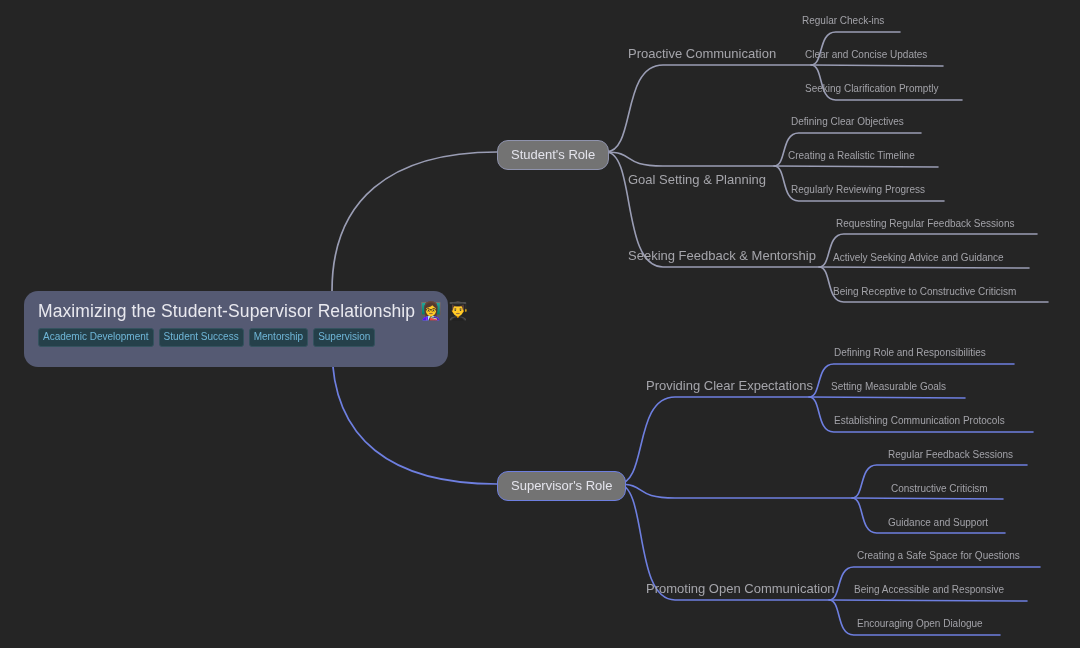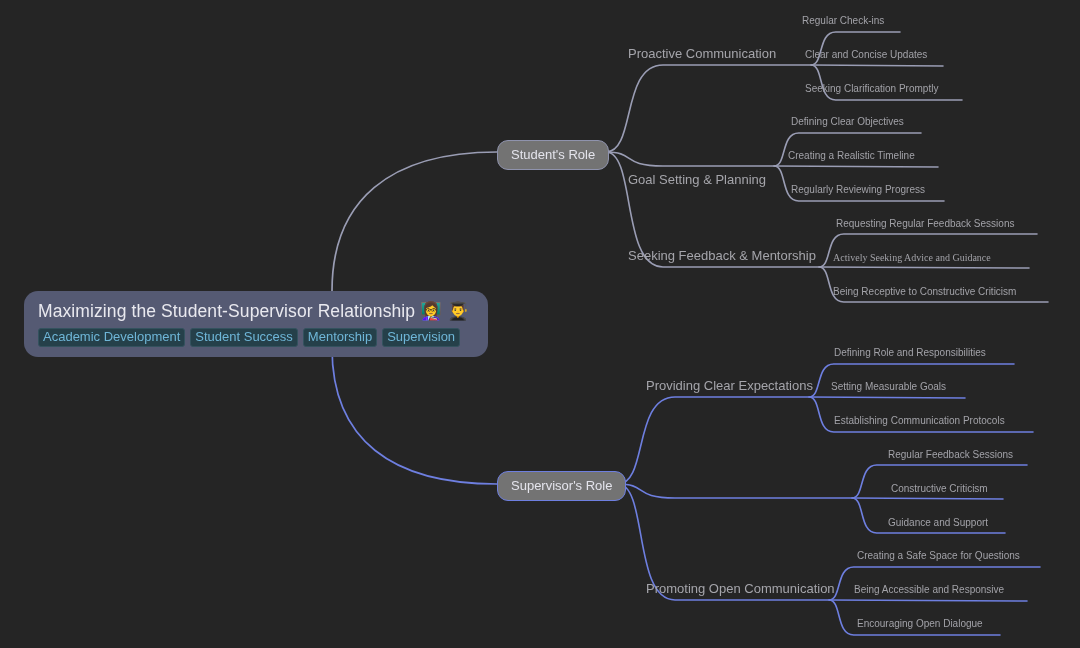--- a/index.html
+++ b/index.html
@@ -28,42 +28,42 @@
     width: 1080px;
     height: 648px;
     pointer-events: none;
   }
 
   
   .root-node {
     position: absolute;
     left: 24px;
     top: 291px;
-    width: 464px;
+    width: 424px;
     box-sizing: border-box;
     background: #555a73;
     border-radius: 14px;
-    padding: 9px 14px 10px 14px;
+    padding: 9px 14px 20px 14px;
   }
   .root-title {
     color: #e9e9ef;
     font-size: 17.5px;
     line-height: 23px;
     letter-spacing: 0.1px;
     white-space: nowrap;
   }
   .root-tags {
     margin-top: 5px;
     display: flex;
     gap: 5px;
   }
   .root-tag {
     background: #25404a;
     color: #6fb6d8;
-    font-size: 13px;
+    font-size: 10px;
     line-height: 12px;
     padding: 2px 4px 3px 4px;
     border-radius: 3px;
     white-space: nowrap;
     border: 1px solid #33525e;
   }
 
   
   .pill {
     position: absolute;
@@ -153,21 +153,21 @@
 
   <div class="leaf-label" style="left:802px; top:13px;">Regular Check-ins</div>
   <div class="leaf-label" style="left:805px; top:47px;">Clear and Concise Updates</div>
   <div class="leaf-label" style="left:805px; top:81px;">Seeking Clarification Promptly</div>
 
   <div class="leaf-label" style="left:791px; top:114px;">Defining Clear Objectives</div>
   <div class="leaf-label" style="left:788px; top:148px;">Creating a Realistic Timeline</div>
   <div class="leaf-label" style="left:791px; top:182px;">Regularly Reviewing Progress</div>
 
   <div class="leaf-label" style="left:836px; top:216px;">Requesting Regular Feedback Sessions</div>
-  <div class="leaf-label" style="left:833px; top:250px;font-family:Liberation Serif, serif;">Actively Seeking Advice and Guidance</div>
+  <div class="leaf-label" style="left:833px; top:250px;">Actively Seeking Advice and Guidance</div>
   <div class="leaf-label" style="left:833px; top:284px;">Being Receptive to Constructive Criticism</div>
 
   <div class="mid-label" style="left:646px; top:378px;">Providing Clear Expectations</div>
   <div class="mid-label" style="left:646px; top:581px;">Promoting Open Communication</div>
 
   <div class="leaf-label" style="left:834px; top:345px;">Defining Role and Responsibilities</div>
   <div class="leaf-label" style="left:831px; top:379px;">Setting Measurable Goals</div>
   <div class="leaf-label" style="left:834px; top:413px;">Establishing Communication Protocols</div>
 
   <div class="leaf-label" style="left:888px; top:447px;">Regular Feedback Sessions</div>

